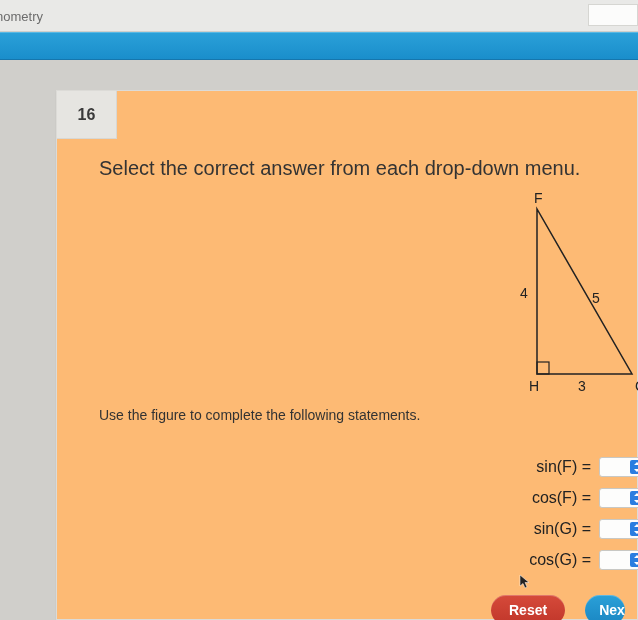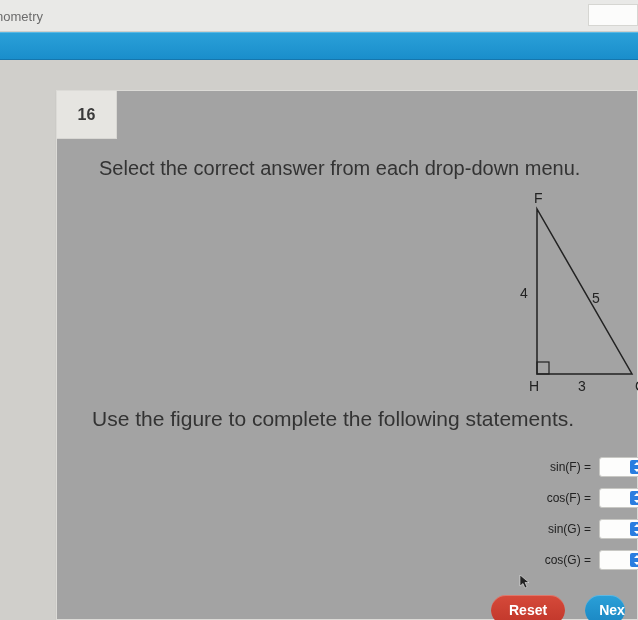--- a/index.html
+++ b/index.html
@@ -39,21 +39,21 @@
     background: linear-gradient(#2aa0d8, #1a8ecb);
     border-top: 1px solid #58b8e4;
     border-bottom: 1px solid #1576ad;
   }
   .page-wrap {
     position: absolute;
     left: 56px;
     top: 90px;
     width: 582px;
     height: 530px;
-    background: #a3a3a3;
+    background: #fdba74;
     border: 1px solid #dcdbd7;
     box-shadow: 0 1px 2px rgba(0,0,0,.05);
   }
   .qnum {
     position: absolute;
     left: 0;
     top: 0;
     width: 60px;
     height: 48px;
     background: #e6e5e1;
@@ -68,23 +68,23 @@
   }
   .instr1 {
     position: absolute;
     left: 42px;
     top: 66px;
     font-size: 20px;
     color: #333;
   }
   .instr2 {
     position: absolute;
-    left: 35px;
+    left: 42px;
     top: 316px;
-    font-size: 21px;
+    font-size: 14px;
     color: #333;
   }
   .triangle {
     position: absolute;
     left: 465px;
     top: 108px;
     width: 120px;
     height: 190px;
   }
   .triangle svg { overflow: visible; }
@@ -97,21 +97,21 @@
     width: 160px;
   }
   .stmt-row {
     display: flex;
     align-items: center;
     justify-content: flex-end;
     height: 31px;
     gap: 8px;
   }
   .stmt-label {
-    font-size: 12px;
+    font-size: 16px;
     color: #222;
     white-space: nowrap;
   }
   .dd {
     width: 48px;
     height: 20px;
     background: #fdfdfc;
     border: 1px solid #c8c8c4;
     border-radius: 3px;
     position: relative;

